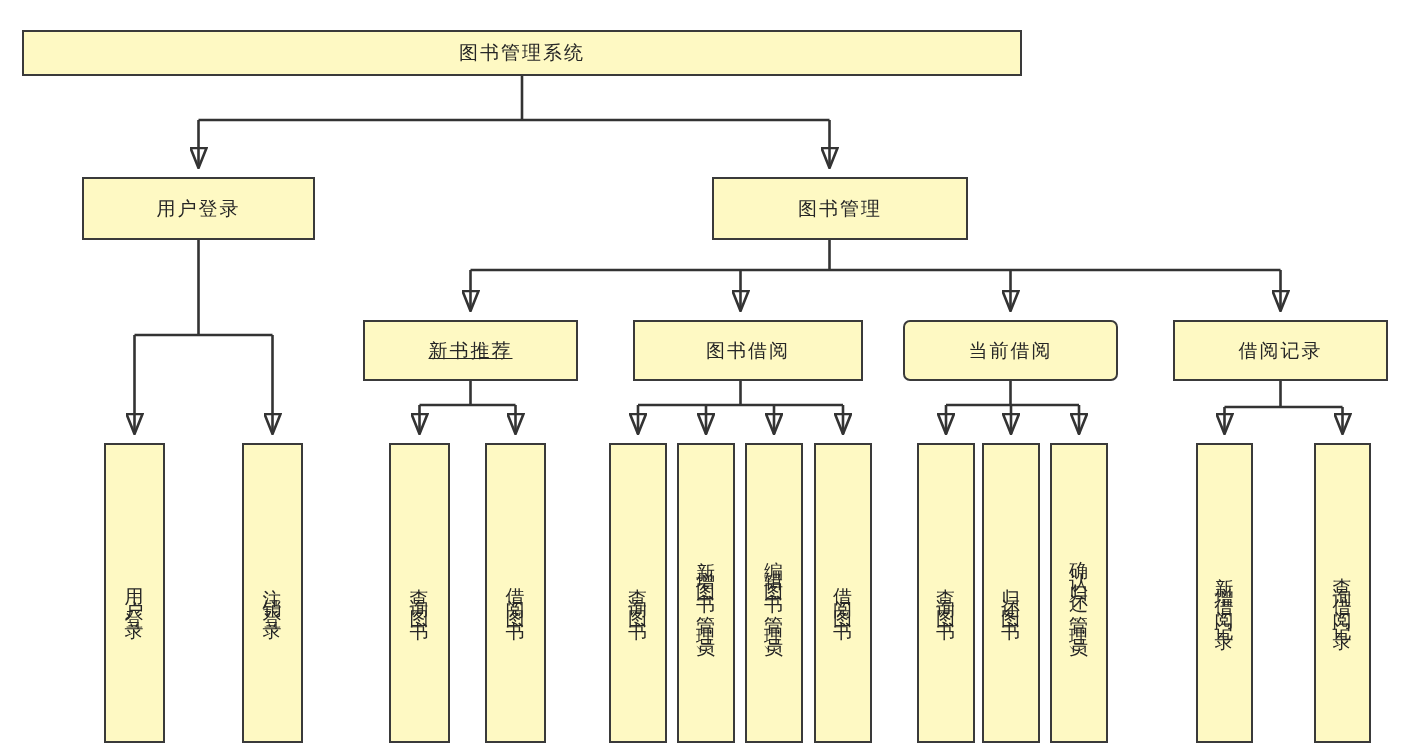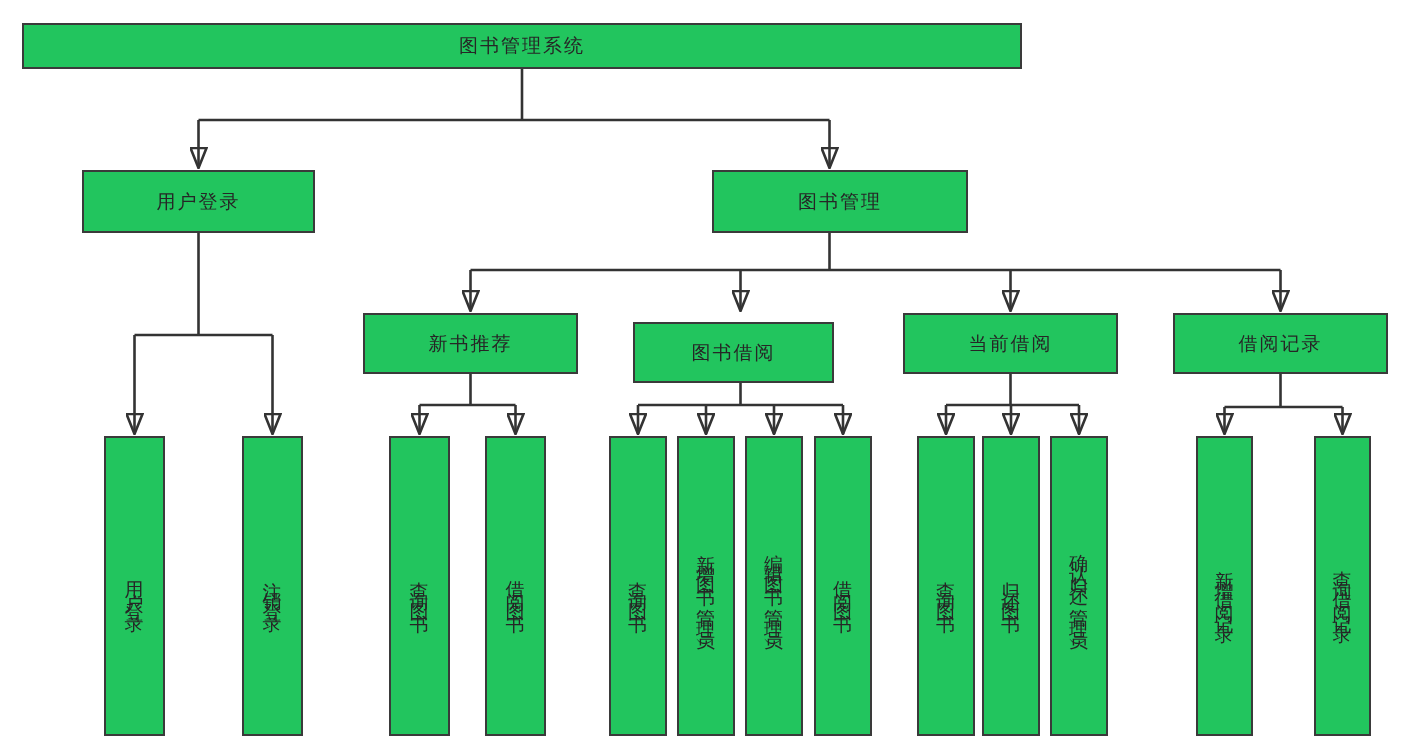--- a/index.html
+++ b/index.html
@@ -15,29 +15,30 @@
     position: absolute;
     left: 0; top: 0;
     width: 1405px; height: 747px;
     z-index: 1;
   }
   .connectors path { stroke: #333333; stroke-width: 2.6; fill: none; }
   .node {
     position: absolute;
     box-sizing: border-box;
     border: 2.5px solid #3a3a3a;
-    background: #22c55e;
+    background: #fef9c3;
     color: #262626;
     display: flex;
     align-items: center;
     justify-content: center;
     font-size: 19px;
     letter-spacing: 2px;
     z-index: 2;
     text-align: center;
+    margin-top: 7px;
   }
   .vnode {
     writing-mode: vertical-rl;
     text-orientation: mixed;
     letter-spacing: 11px;
     line-height: 1;
     font-size: 19px;
     padding-top: 4px;
   }
   .watermark {
@@ -117,23 +118,23 @@
       <path d="M1224.5,407 V434" marker-end="url(#arrow)"></path>
       <path d="M1342.5,407 V434" marker-end="url(#arrow)"></path>
     </g>
   </svg>
 
   <div class="node" style="left:22px; top:23px; width:1000px; height:46px;">图书管理系统</div>
 
   <div class="node" style="left:82px; top:170px; width:233px; height:63px;">用户登录</div>
   <div class="node" style="left:712px; top:170px; width:256px; height:63px;">图书管理</div>
 
-  <div class="node" style="left:363px; top:313px; width:215px; height:61px;">新书推荐</div>
-  <div class="node" style="left:633px; top:322px; width:201px; height:61px;">图书借阅</div>
-  <div class="node" style="left:903px; top:313px; width:215px; height:61px;">当前借阅</div>
+  <div class="node" style="left:363px; top:313px; width:215px; height:61px;text-decoration:underline;">新书推荐</div>
+  <div class="node" style="left:633px; top:313px; width:230px; height:61px;">图书借阅</div>
+  <div class="node" style="left:903px; top:313px; width:215px; height:61px;border-radius:7px;">当前借阅</div>
   <div class="node" style="left:1173px; top:313px; width:215px; height:61px;text-align:right;">借阅记录</div>
 
   <div class="node vnode" style="left:104px; top:436px; width:61px; height:300px;">用户登录</div>
   <div class="node vnode" style="left:242px; top:436px; width:61px; height:300px;">注销登录</div>
 
   <div class="node vnode" style="left:389px; top:436px; width:61px; height:300px;">查询图书</div>
   <div class="node vnode" style="left:485px; top:436px; width:61px; height:300px;">借阅图书</div>
 
   <div class="node vnode" style="left:609px; top:436px; width:58px; height:300px;">查询图书</div>
   <div class="node vnode" style="left:677px; top:436px; width:58px; height:300px;">新增图书（管理员）</div>

